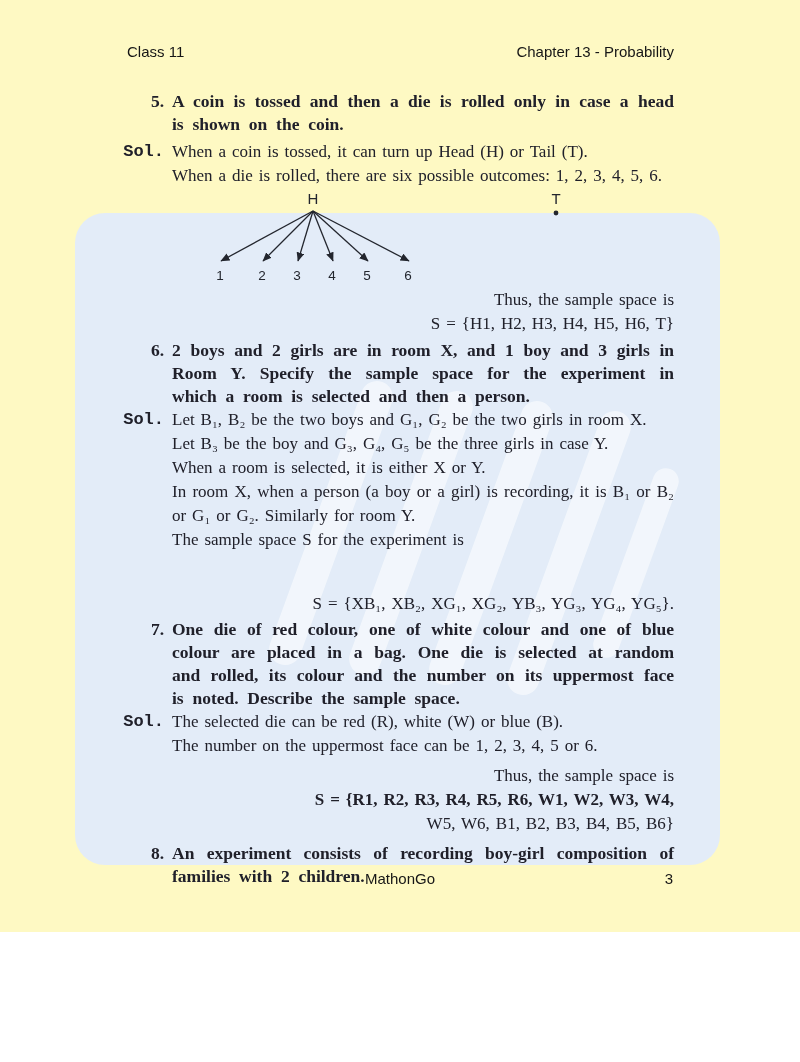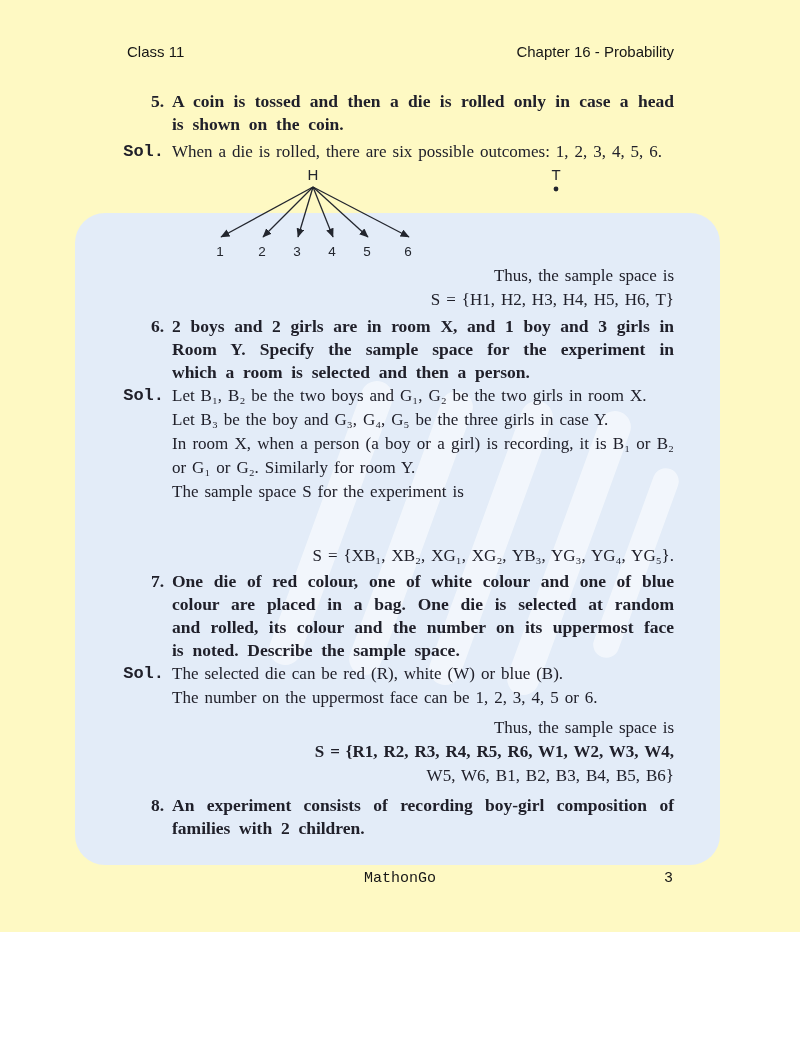--- a/index.html
+++ b/index.html
@@ -60,54 +60,55 @@
   .space-line{text-align:right;word-spacing:0.1em;}
   .ind60{padding-left:60px;} .ind58{padding-left:58px;margin-top:40px;} .ind64{padding-left:64px;font-weight:bold;} .ind102{padding-left:102px;}
   .tree-svg{display:block;width:556px;height:96px;}
   .tree-svg text{
     font-family:"Liberation Sans","DejaVu Sans",sans-serif;
     fill:#23262e;
   }
   .footer{
     position:absolute;z-index:1;
     left:0;right:0;bottom:46px;height:16px;
-    font-family:Liberation Mono, monospace;
+    font-family:Liberation Sans, sans-serif;
     font-size:15px;color:#161616;
   }
   .footer .brand{position:absolute;left:0;right:0;text-align:center;}
   .footer .pageno{position:absolute;right:127px;top:0;}
 </style>
 </head>
 <body>
 
 <div class="page">
 
   <div class="hl-panel">
     <div class="wm-stripe ws1"></div>
     <div class="wm-stripe ws2"></div>
     <div class="wm-stripe ws3"></div>
     <div class="wm-stripe ws4"></div>
     <div class="wm-stripe ws5"></div>
   </div>
 
   <div class="header">
     <span>Class 11</span>
-    <span>Chapter 16 - Probability</span>
+    <span>Chapter 13 - Probability</span>
   </div>
 
   <div class="content">
 
     <div class="row bold-q">
       <div class="qlabel">5.</div>
       <div class="qbody">A coin is tossed and then a die is rolled only in case a head is shown on the coin.</div>
     </div>
 
     <div class="row body-t mt4">
       <div class="qlabel">Sol.</div>
       <div class="qbody">
+        <p>When a coin is tossed, it can turn up Head (H) or Tail (T).</p>
         <p>When a die is rolled, there are six possible outcomes: 1, 2, 3, 4, 5, 6.</p>
       </div>
     </div>
 
     <svg class="tree-svg" viewBox="0 0 556 96">
       <defs>
         <marker id="ah" markerWidth="9" markerHeight="8" refX="6.5" refY="3" orient="auto">
           <path d="M0,0 L7,3 L0,6 Z" fill="#23262e"></path>
         </marker>
       </defs>
@@ -141,20 +142,21 @@
     <div class="row bold-q mt3">
       <div class="qlabel">6.</div>
       <div class="qbody">2 boys and 2 girls are in room X, and 1 boy and 3 girls in Room Y. Specify the sample space for the experiment in which a room is selected and then a person.</div>
     </div>
 
     <div class="row body-t">
       <div class="qlabel">Sol.</div>
       <div class="qbody">
         <p>Let B₁, B₂ be the two boys and G₁, G₂ be the two girls in room X.</p>
         <p>Let B₃ be the boy and G₃, G₄, G₅ be the three girls in case Y.</p>
+        <p>When a room is selected, it is either X or Y.</p>
         <p>In room X, when a person (a boy or a girl) is recording, it is B₁ or B₂ or G₁ or G₂. Similarly for room Y.</p>
         <p>The sample space S for the experiment is</p>
         <p class="space-line ind58">S = {XB₁, XB₂, XG₁, XG₂, YB₃, YG₃, YG₄, YG₅}.</p>
       </div>
     </div>
 
     <div class="row bold-q mt2">
       <div class="qlabel">7.</div>
       <div class="qbody">One die of red colour, one of white colour and one of blue colour are placed in a bag. One die is selected at random and rolled, its colour and the number on its uppermost face is noted. Describe the sample space.</div>
     </div>

